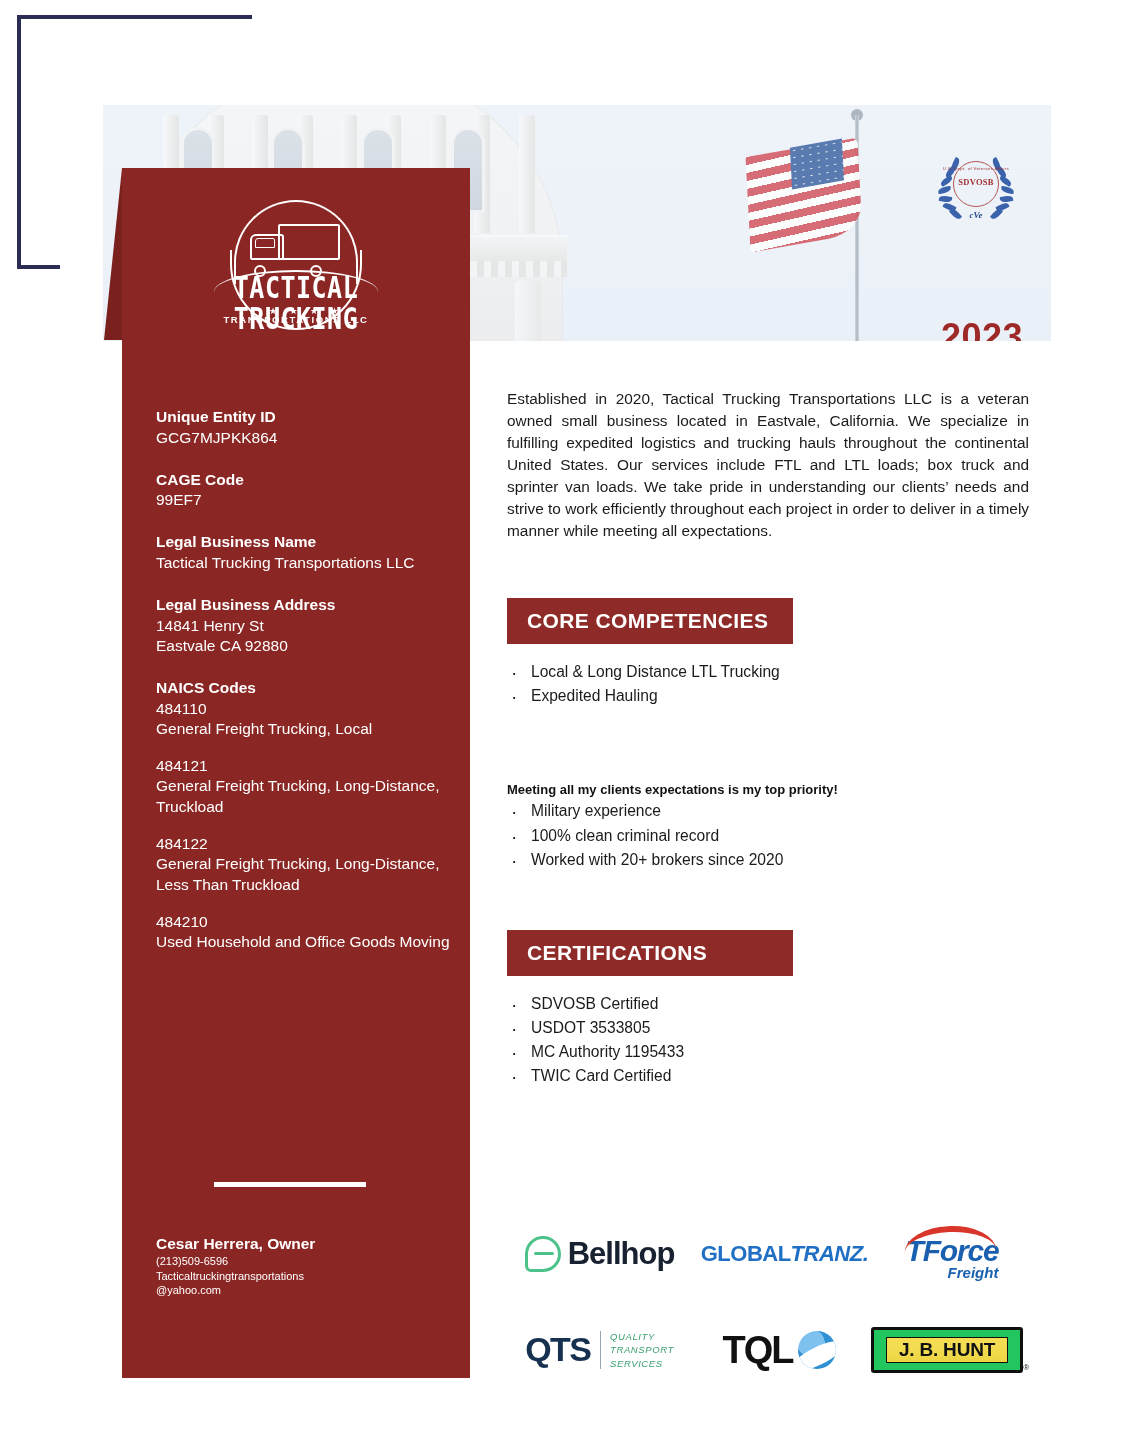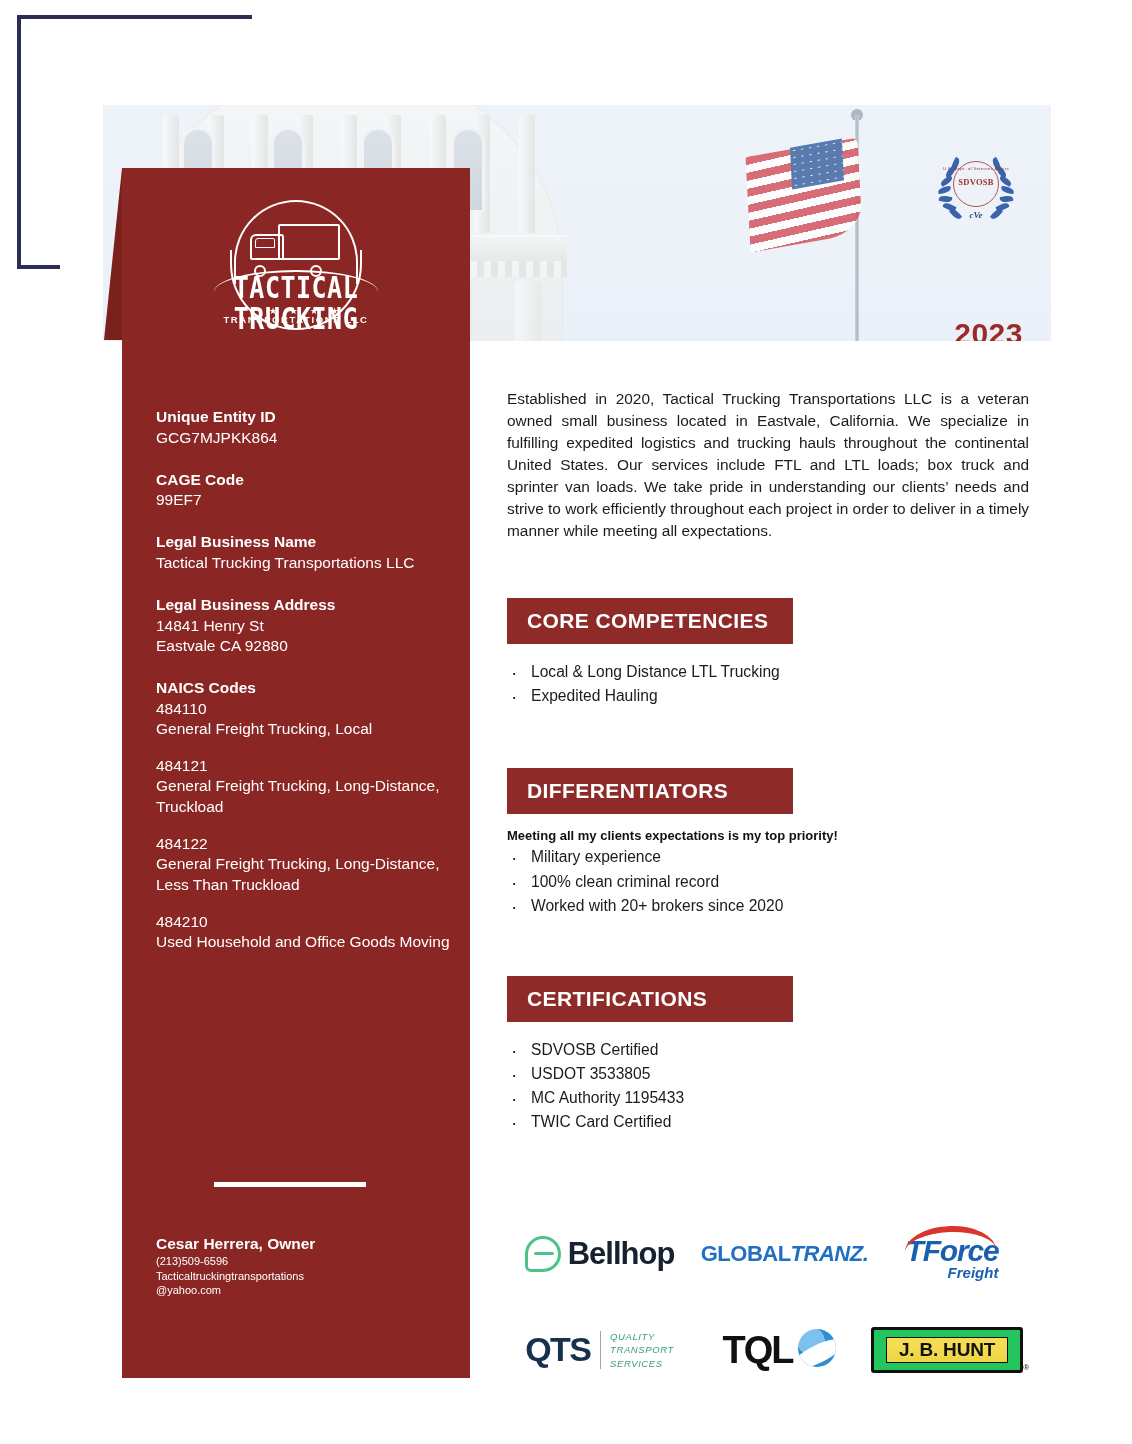--- a/index.html
+++ b/index.html
@@ -127,21 +127,21 @@
     font-size:9px; font-weight:bold; color:#2b4e8e; font-style:italic;
     font-family:"Liberation Serif", serif;
   }
 
   
   .hdr-title{
     position:absolute; right:28px; top:213px; width:260px; text-align:right;
     color:#9e2a28; font-weight:bold; line-height:1.04;
     letter-spacing:.5px;
   }
-  .hdr-year{ font-size:30px; display:block; }
+  .hdr-year{ font-size:36px; display:block; }
 
   
   .red-shadow{
     position:absolute; left:104px; top:168px; width:360px; height:172px;
     background:#7a211e;
     clip-path:polygon(18px 0, 100% 0, 100% 100%, 0 100%);
   }
   .sidebar{
     position:absolute; left:122px; top:168px; width:348px; height:1210px;
     background:#8a2724;
@@ -265,21 +265,21 @@
     border-top:6px solid #d9362b; border-radius:50%/100% 100% 0 0;
     transform:rotate(-2deg);
   }
   .tf-txt{ color:#1960b0; font-size:30px; font-weight:bold; font-style:italic; letter-spacing:-1.2px; }
   .tf-sub{ color:#1960b0; font-size:15px; font-weight:bold; font-style:italic; text-align:right; margin-top:-4px; }
 
   .qts{ display:flex; align-items:center; }
   .qts-m{ color:#16314f; font-size:34px; font-weight:bold; letter-spacing:-1.5px; position:relative; }
   .qts-bar{ width:1.5px; height:38px; background:#9aa6b0; margin:0 9px; }
   .qts-sub{ color:#3aa06e; font-size:9.5px; font-style:italic; line-height:1.4; letter-spacing:.6px; }
-  .tql{ display:flex; align-items:flex-start; }
+  .tql{ display:flex; align-items:center; }
   .tql-t{ color:#111; font-size:38px; font-weight:bold; letter-spacing:-2px; }
   .tql-s{
     width:38px; height:38px; border-radius:50%; margin-left:6px;
     background:radial-gradient(circle at 34% 32%, #7ec1ef 0 38%, #2f8fd4 39% 100%);
     position:relative; overflow:hidden;
   }
   .tql-s::after{
     content:""; position:absolute; left:-8px; top:16px; width:56px; height:18px;
     background:#fff; transform:rotate(-26deg); border-radius:50%;
   }
@@ -451,21 +451,20 @@
     <p class="intro">Established in 2020, Tactical Trucking Transportations LLC is a veteran owned small business located in Eastvale, California. We specialize in fulfilling expedited logistics and trucking hauls throughout the continental United States. Our services include FTL and LTL loads; box truck and sprinter van loads. We take pride in understanding our clients’ needs and strive to work efficiently throughout each project in order to deliver in a timely manner while meeting all expectations.</p>
 
     <div class="gap-a"></div>
     <div class="sec-bar">CORE COMPETENCIES</div>
     <ul class="bul">
       <li>Local &amp; Long Distance LTL Trucking</li>
       <li>Expedited Hauling</li>
     </ul>
 
     <div class="gap-b"></div>
-    <div class="sec-bar">DIFFERENTIATORS</div>
     <div class="diff-lead">Meeting all my clients expectations is my top priority!</div>
     <ul class="bul tight">
       <li>Military experience</li>
       <li>100% clean criminal record</li>
       <li>Worked with 20+ brokers since 2020</li>
     </ul>
 
     <div class="gap-c"></div>
     <div class="sec-bar">CERTIFICATIONS</div>
     <ul class="bul">

